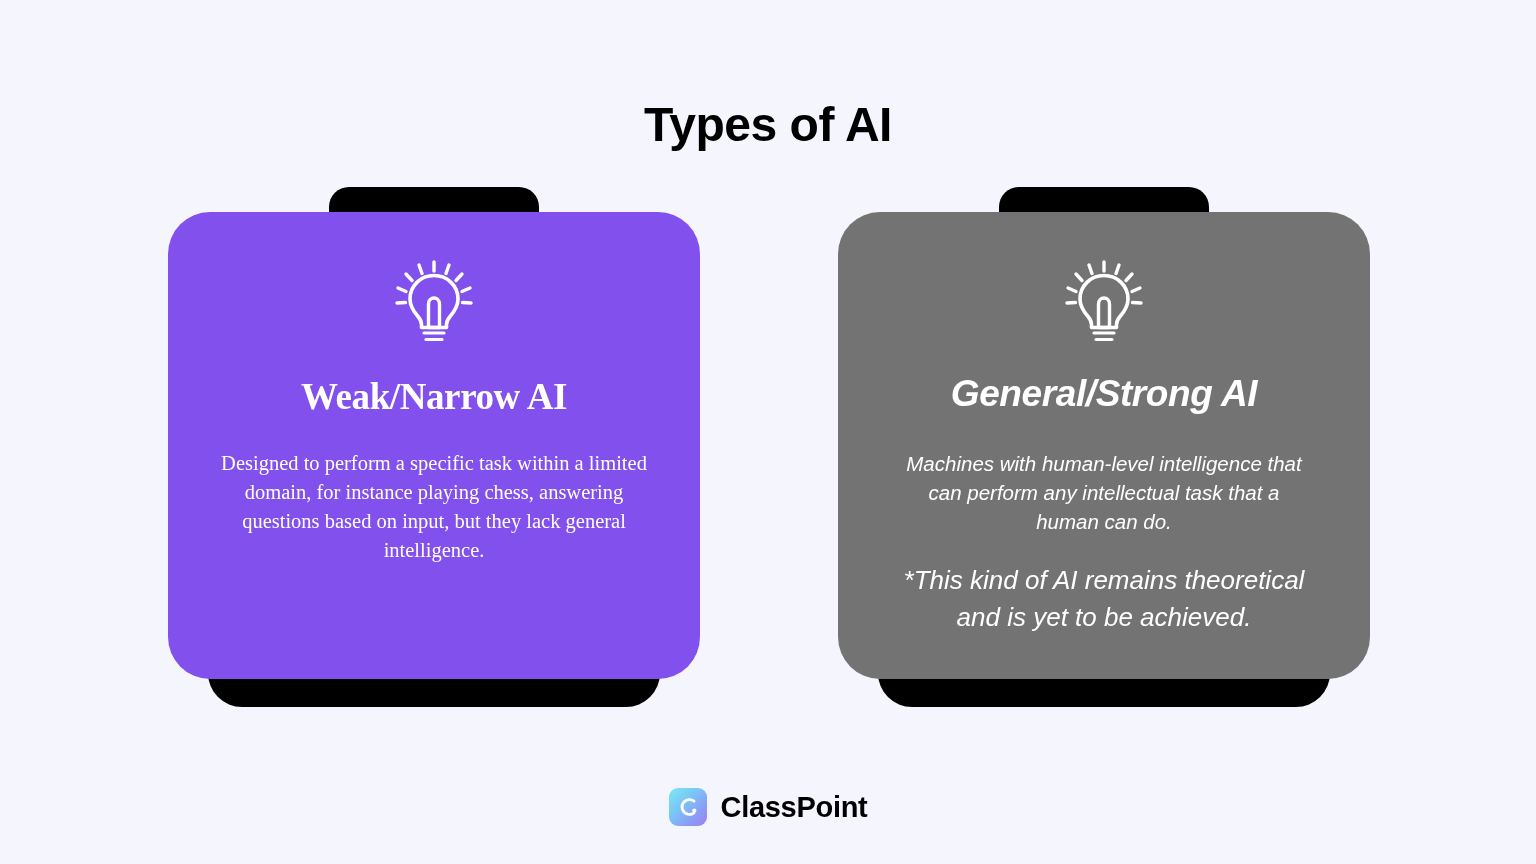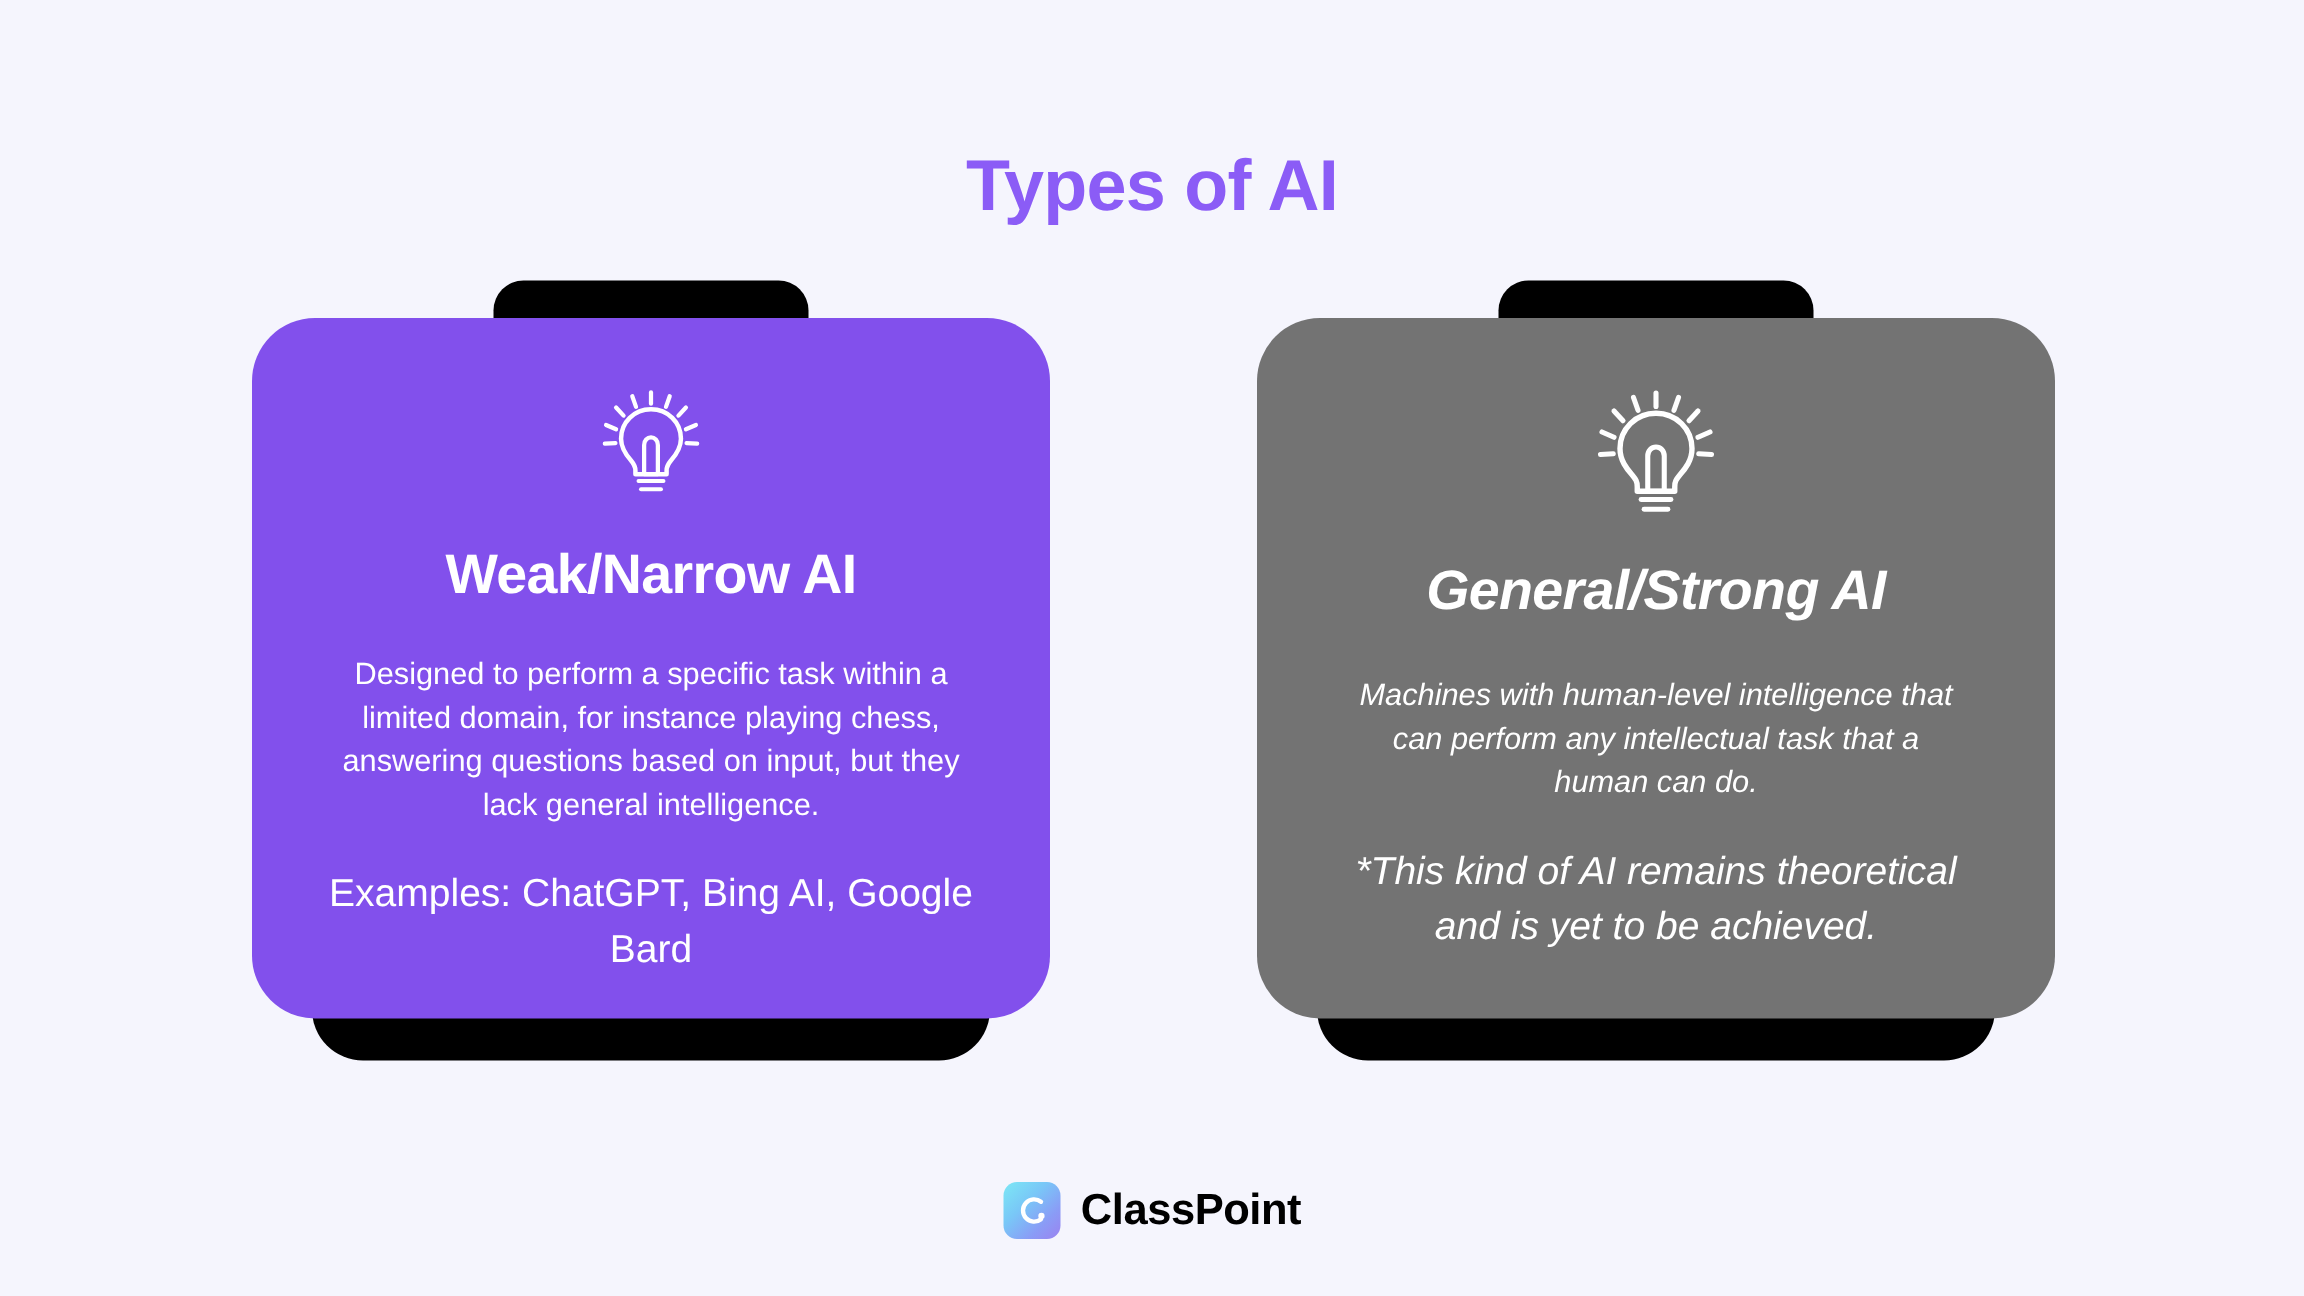--- a/index.html
+++ b/index.html
@@ -16,21 +16,21 @@
   }
 
   
   .page-title {
     position:absolute;
     top:96px; left:0; width:100%;
     text-align:center;
     font-size:48px;
     font-weight:700;
     letter-spacing:-0.5px;
-    color:#8b5cf6;
+    color:#000000;
     line-height:1.2;
   }
 
   
   .cards {
     position:absolute;
     top:187px; left:0; width:100%;
     height:520px;
   }
 
@@ -74,21 +74,21 @@
     height:467px;
     border-radius:42px;
     padding:40px 34px 28px;
     display:flex;
     flex-direction:column;
     align-items:center;
     text-align:center;
     color:#ffffff;
     z-index:2;
   }
-  .card.purple { background:#8250ec; }
+  .card.purple { background:#8250ec;font-family:Liberation Serif, serif; }
   .card.blue   { background:#737373;font-style:italic; }
 
   .bulb-icon {
     width:78px; height:82px;
     margin-top:8px;
     display:block;
   }
 
   .card-title {
     font-size:37px;
@@ -177,21 +177,20 @@
           <g stroke="#ffffff" stroke-width="3.2" stroke-linecap="round">
             <line x1="29" y1="73" x2="49" y2="73"></line>
             <line x1="31" y1="79.5" x2="47" y2="79.5"></line>
           </g>
         </svg>
 
         <div class="card-title">Weak/Narrow AI</div>
 
         <p class="card-desc">Designed to perform a specific task within a limited domain, for instance playing chess, answering questions based on input, but they lack general intelligence.</p>
 
-        <p class="card-note">Examples: ChatGPT, Bing AI, Google Bard</p>
       </div>
     </div>
 
     <div class="card-wrap right">
       <div class="tab-top"></div>
       <div class="tab-bottom"></div>
 
       <div class="card blue">
 
         <svg class="bulb-icon" viewBox="0 0 78 82" fill="none">

